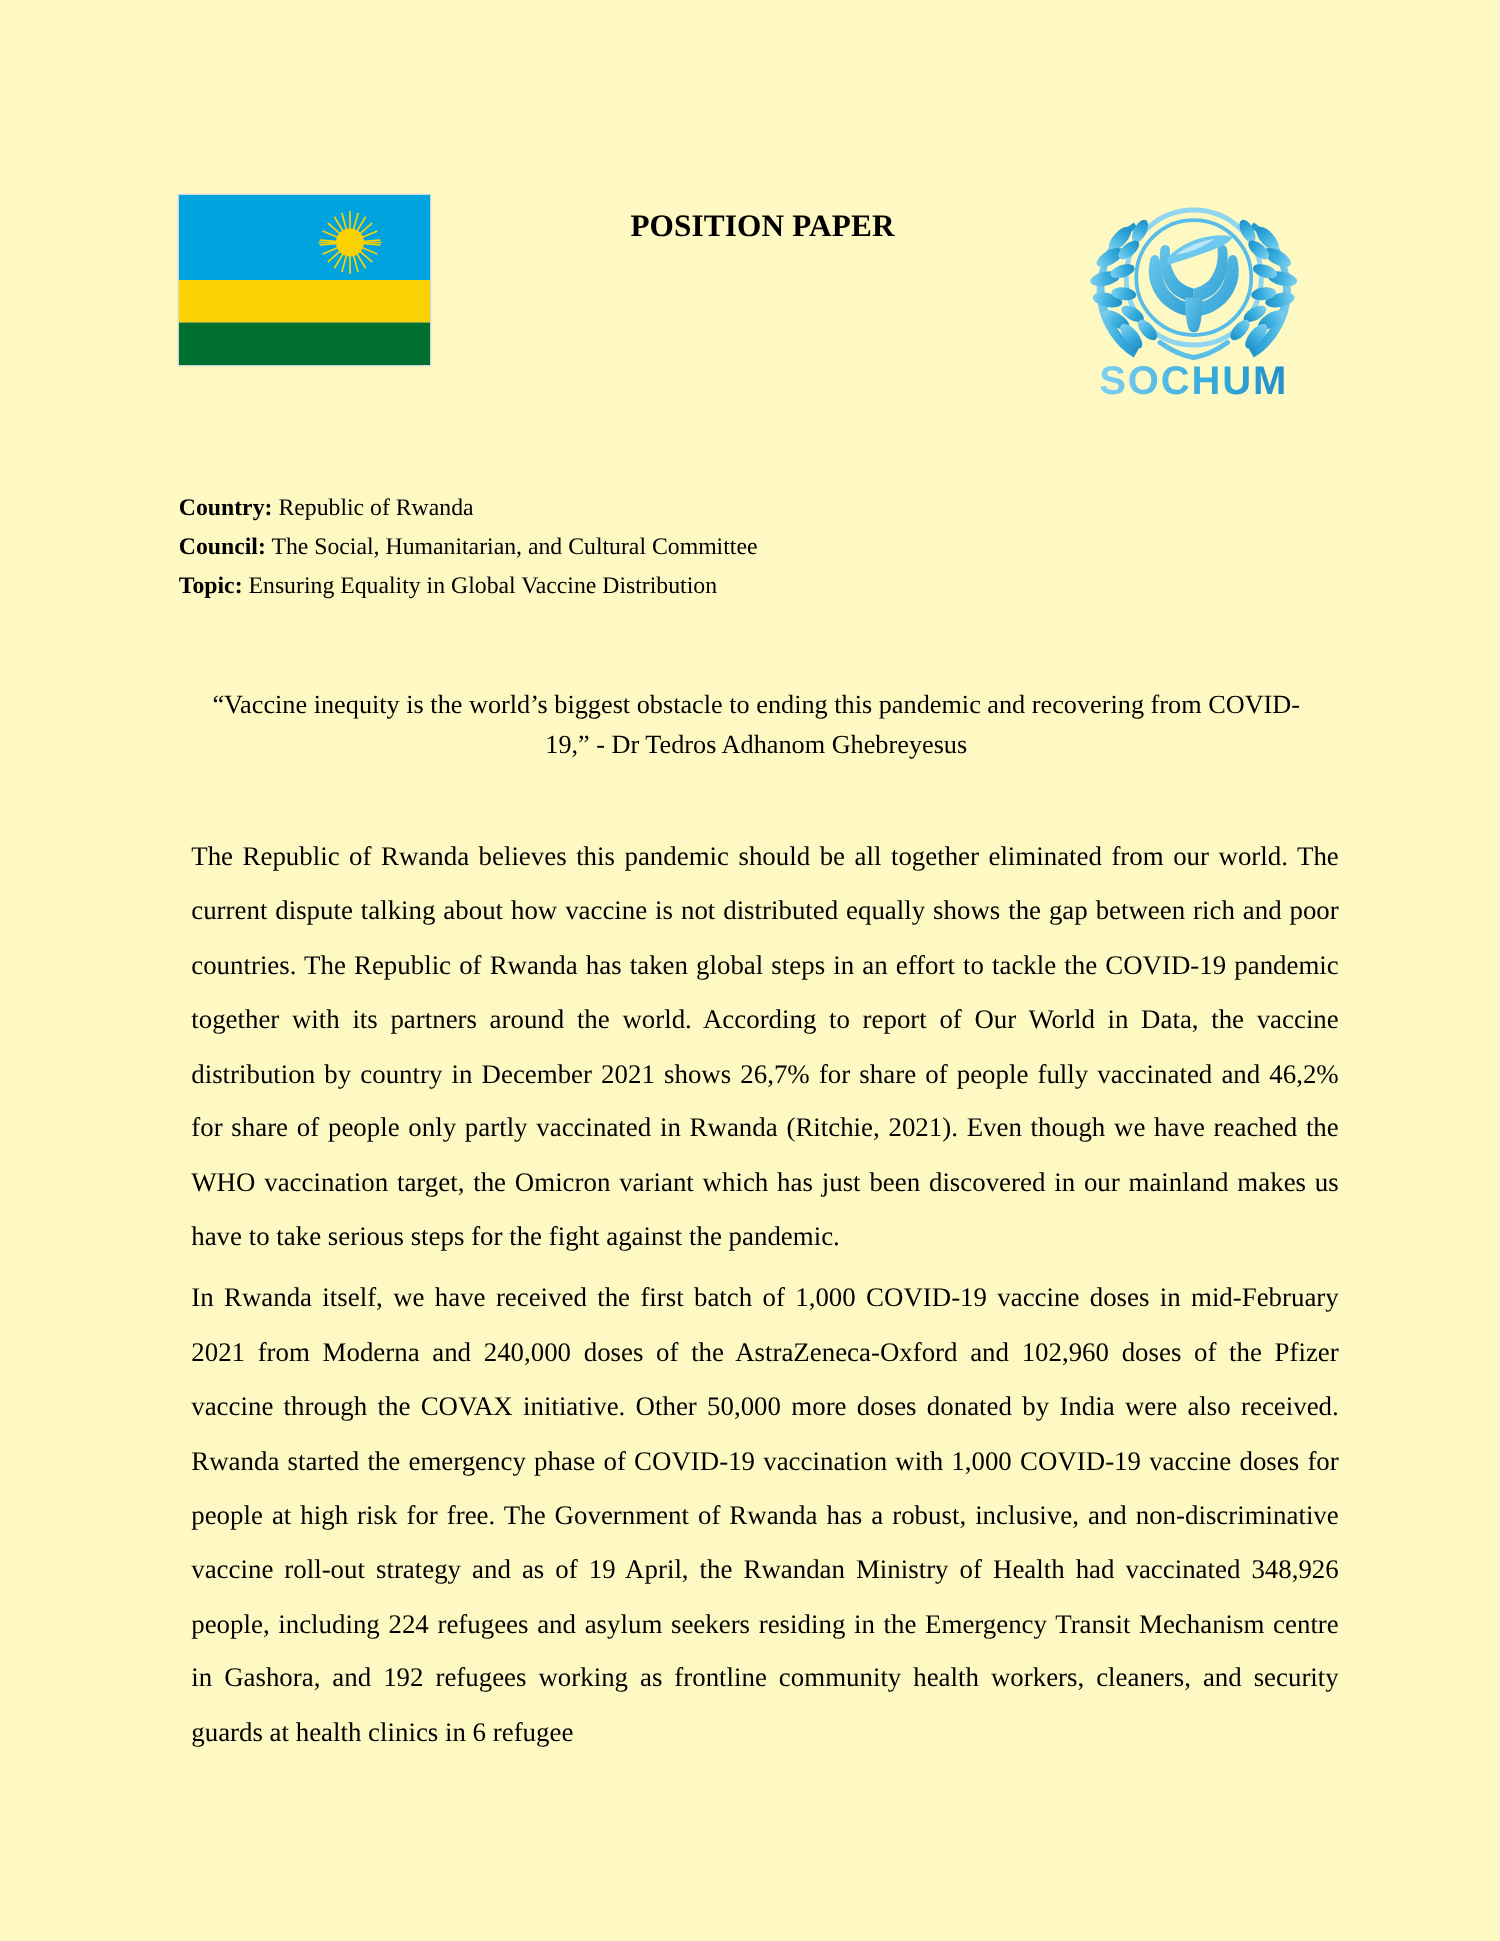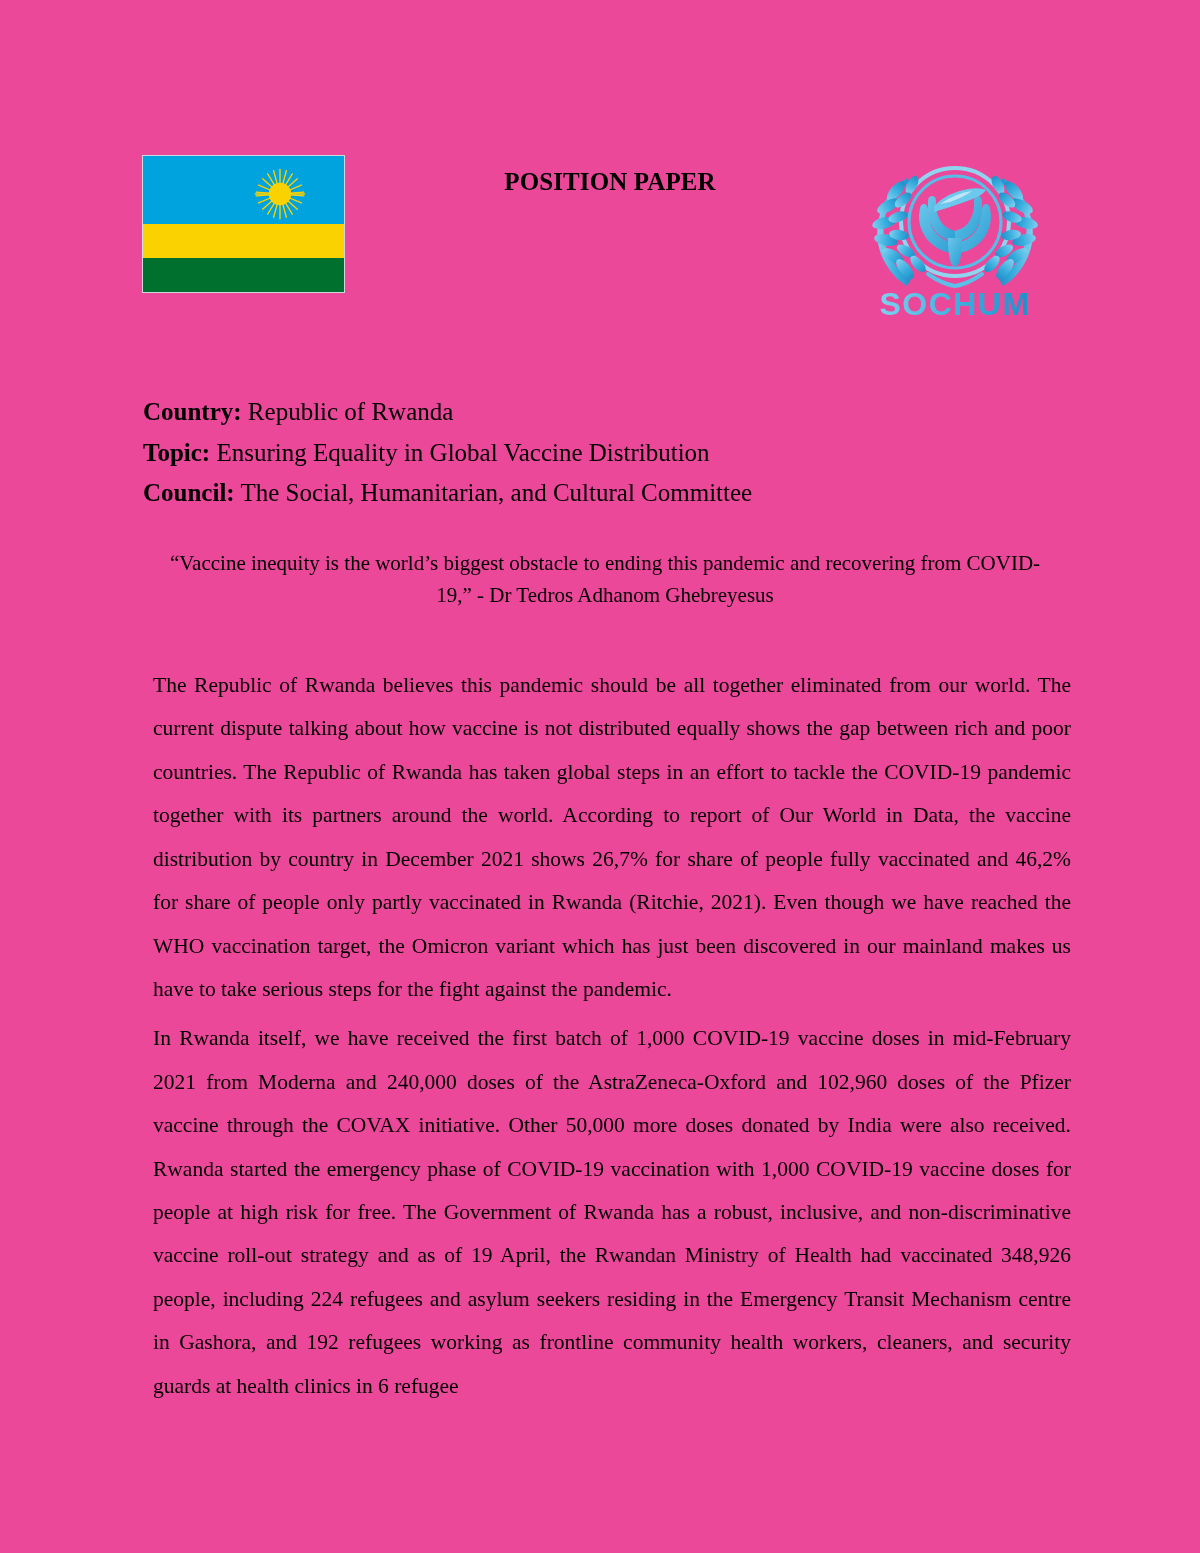--- a/index.html
+++ b/index.html
@@ -9,21 +9,21 @@
     background: #ffffff;
   }
   body {
     font-family: "Liberation Serif", "DejaVu Serif", serif;
     color: #000000;
   }
   .page {
     position: relative;
     width: 1200px;
     height: 1553px;
-    background: #ec4899;
+    background: #fef9c3;
     overflow: hidden;
     box-sizing: border-box;
   }
 
   
   .header {
     position: absolute;
     left: 0;
     top: 150px;
     width: 1200px;
@@ -93,21 +93,21 @@
     height: 175px;
   }
   .logo svg { display: block; }
 
   
   .meta {
     position: absolute;
     left: 143px;
     top: 392px;
     width: 920px;
-    font-size: 25px;
+    font-size: 19px;
     line-height: 1.62;
   }
   .meta .row { white-space: nowrap; }
   .meta .lbl { font-weight: bold; }
 
   
   .quote {
     position: absolute;
     left: 155px;
     top: 548px;
@@ -249,26 +249,26 @@
       </svg>
     </div>
   </div>
 
   <div class="meta">
     <div class="row">
       <span class="lbl">Country:</span>
       <span>Republic of Rwanda</span>
     </div>
     <div class="row">
+      <span class="lbl">Council:</span>
+      <span>The Social, Humanitarian, and Cultural Committee</span>
+    </div>
+    <div class="row">
       <span class="lbl">Topic:</span>
       <span>Ensuring Equality in Global Vaccine Distribution</span>
-    </div>
-    <div class="row">
-      <span class="lbl">Council:</span>
-      <span>The Social, Humanitarian, and Cultural Committee</span>
     </div>
   </div>
 
   <div class="quote">“Vaccine inequity is the world’s biggest obstacle to ending this pandemic and recovering from COVID-19,” - Dr Tedros Adhanom Ghebreyesus</div>
 
   <div class="body-text">
     <p>The Republic of Rwanda believes this pandemic should be all together eliminated from our world. The current dispute talking about how vaccine is not distributed equally shows the gap between rich and poor countries.  The Republic of Rwanda has taken global steps in an effort to tackle the COVID-19 pandemic together with its partners around the world. According to report of Our World in Data, the vaccine distribution by country in December 2021 shows 26,7% for share of people fully vaccinated and 46,2% for share of people only partly vaccinated in Rwanda (Ritchie, 2021). Even though we have reached the WHO vaccination target, the Omicron variant which has just been discovered in our mainland makes us have to take serious steps for the fight against the pandemic.</p>
     <p>In Rwanda itself, we have received the first batch of 1,000 COVID-19 vaccine doses in mid-February 2021 from Moderna and 240,000 doses of the AstraZeneca-Oxford and 102,960 doses of the Pfizer vaccine through the COVAX initiative. Other 50,000 more doses donated by India were also received. Rwanda started the emergency phase of COVID-19 vaccination with 1,000 COVID-19 vaccine doses for people at high risk for free. The Government of Rwanda has a robust, inclusive, and non-discriminative vaccine roll-out strategy and as of 19 April, the Rwandan Ministry of Health had vaccinated 348,926 people, including 224 refugees and asylum seekers residing in the Emergency Transit Mechanism centre in Gashora, and 192 refugees working as frontline community health workers, cleaners, and security guards at health clinics in 6 refugee</p>
   </div>
 

